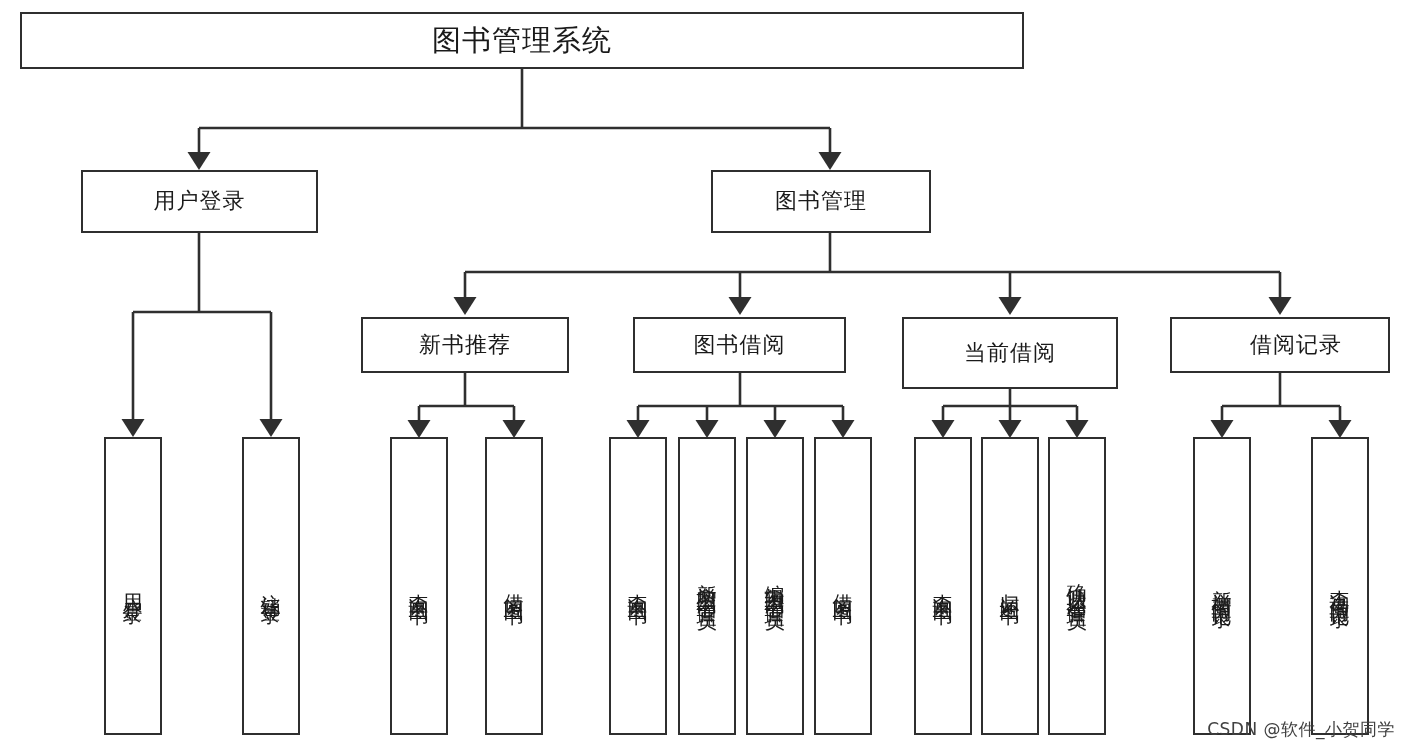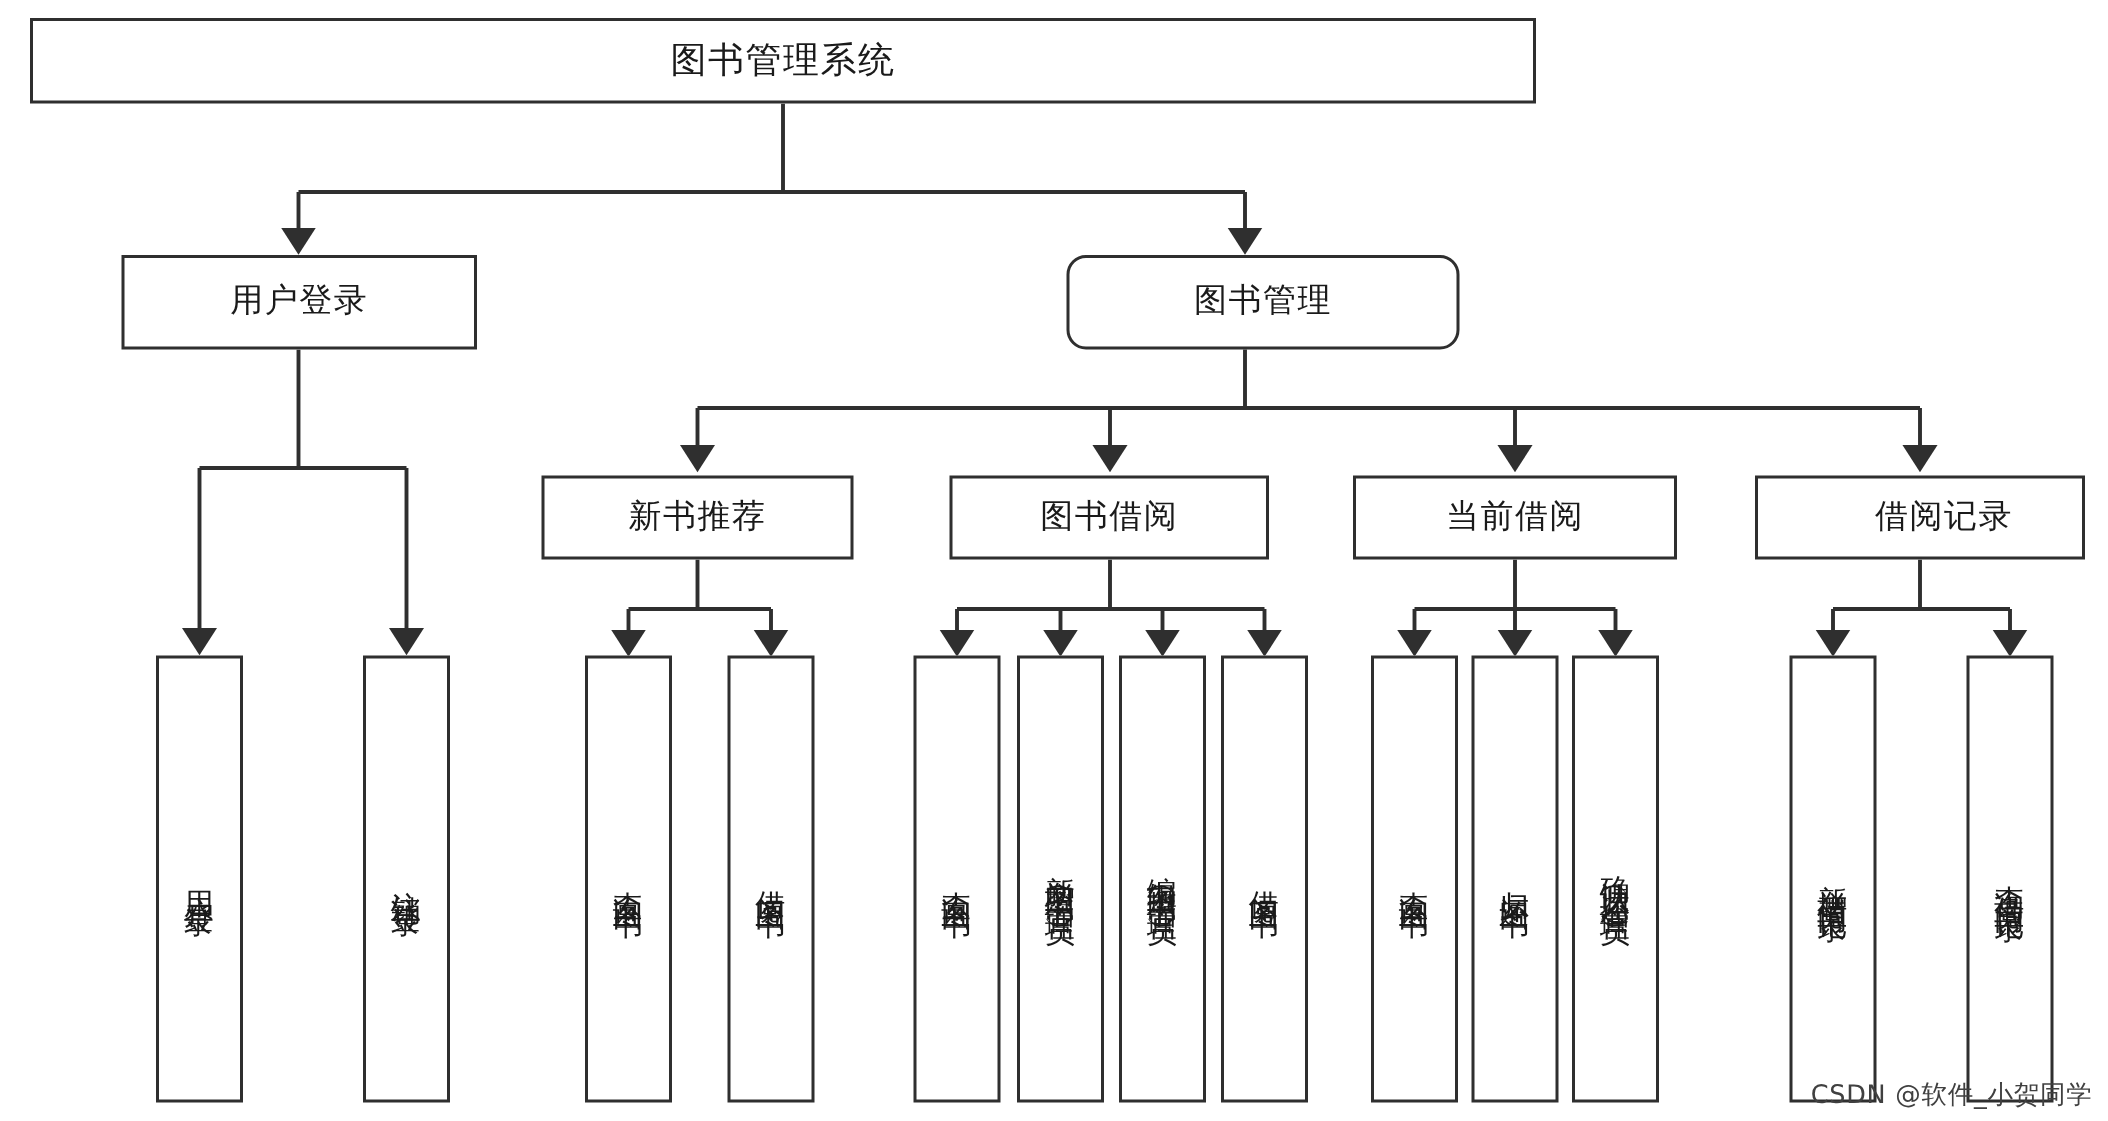--- a/index.html
+++ b/index.html
@@ -37,21 +37,21 @@
     align-items: center;
     justify-content: center;
     color: #1a1a1a;
   }
   .node.horizontal {
     font-size: 22px;
     letter-spacing: 1px;
     line-height: 1.1;
   }
   .node.root {
-    font-size: 24px;
+    font-size: 29px;
   }
   .node.vertical {
     writing-mode: vertical-rl;
     text-orientation: upright;
     font-size: 20px;
     letter-spacing: 4px;
     line-height: 1.0;
     padding: 4px 0;
     white-space: nowrap;
   }
@@ -139,33 +139,33 @@
   </svg>
 
   <div class="node horizontal root" style="left:20px; top:12px; width:1004px; height:57px;">
     <span>图书管理系统</span>
   </div>
 
   <div class="node horizontal" style="left:81px; top:170px; width:237px; height:63px;">
     <span>用户登录</span>
   </div>
 
-  <div class="node horizontal" style="left:711px; top:170px; width:262px; height:63px;border-radius:13px;">
+  <div class="node horizontal" style="left:711px; top:170px; width:220px; height:63px;">
     <span>图书管理</span>
   </div>
 
   <div class="node horizontal" style="left:633px; top:317px; width:213px; height:56px;">
     <span>图书借阅</span>
   </div>
 
   <div class="node horizontal" style="left:361px; top:317px; width:208px; height:56px;">
     <span>新书推荐</span>
   </div>
 
-  <div class="node horizontal" style="left:902px; top:317px; width:216px; height:56px;">
+  <div class="node horizontal" style="left:902px; top:317px; width:216px; height:72px;">
     <span>当前借阅</span>
   </div>
 
   <div class="node horizontal" style="left:1170px; top:317px; width:220px; height:56px;padding-left:32px;">
     <span>借阅记录</span>
   </div>
 
   <div class="node vertical" style="left:104px; top:437px; width:58px; height:298px;">
     <span>用户登录</span>
   </div>

